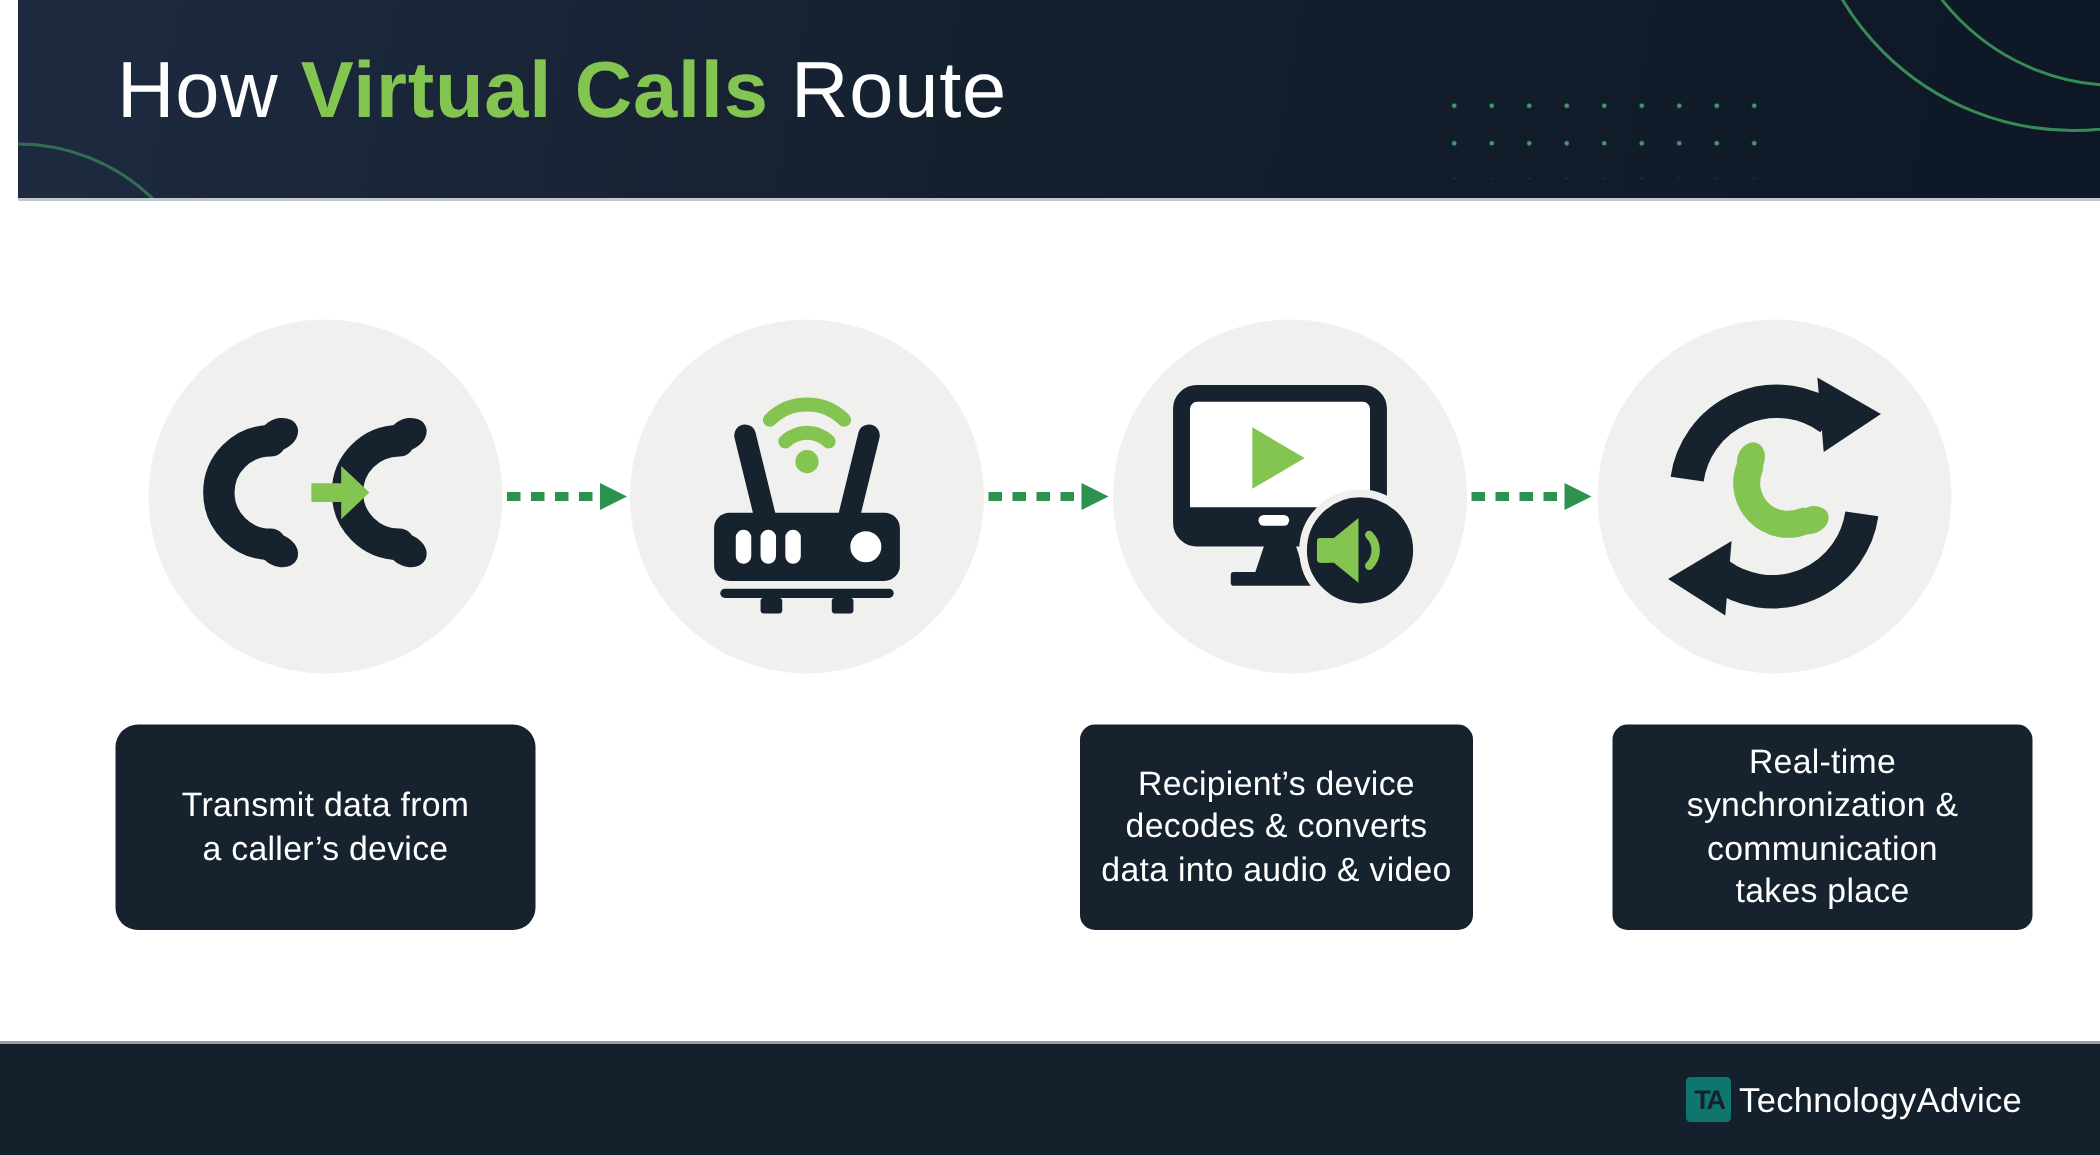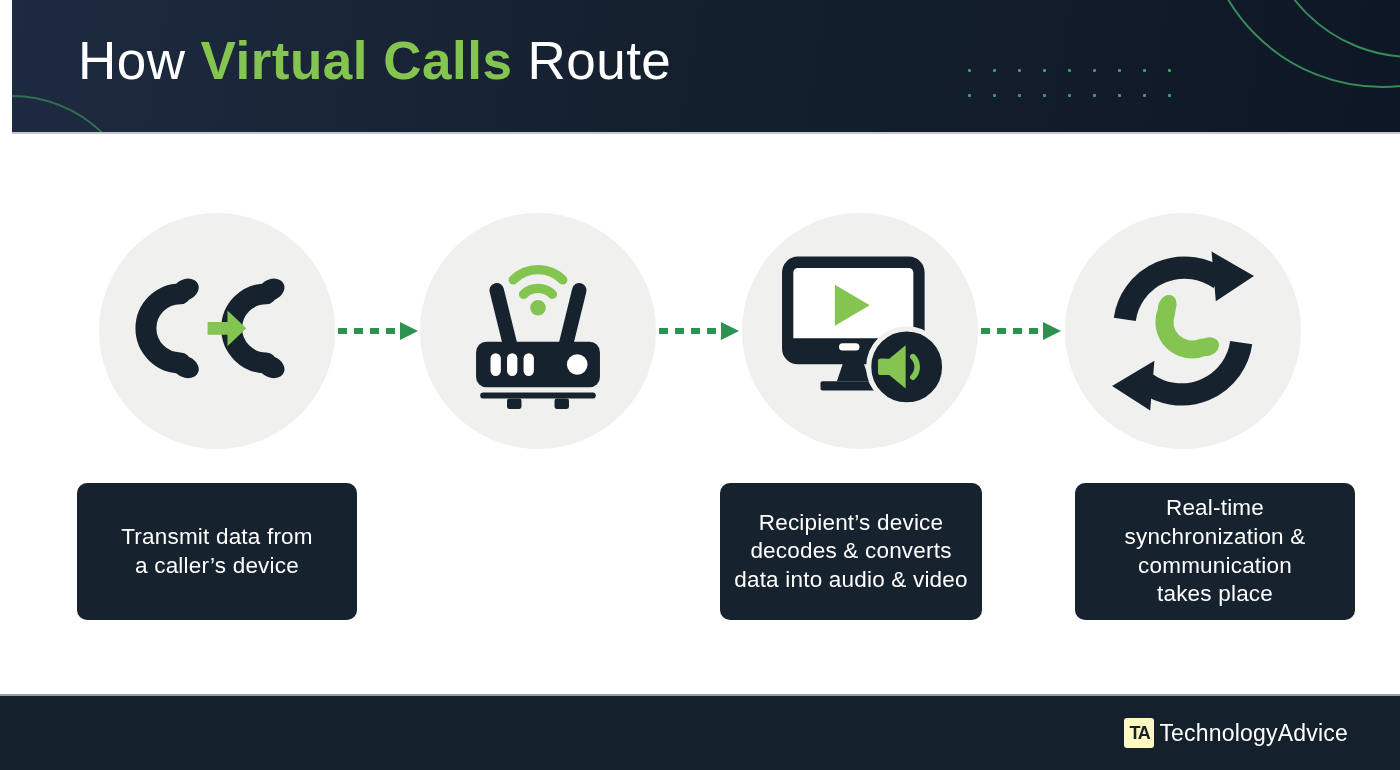--- a/index.html
+++ b/index.html
@@ -39,37 +39,37 @@
   
   .flow-arrow { position:absolute; top:321px; width:84px; height:20px; }
   .a1 { left:336px; } .a2 { left:657px; } .a3 { left:979px; }
 
   
   .step-box {
     position:absolute; top:483px; width:280px; height:137px;
     background:#16222e; border-radius:10px;
     display:flex; align-items:center; justify-content:center; text-align:center;
   }
-  .b1 { left:77px; } .b2 { left:399px; } .b3 { left:720px; width:262px; } .b4 { left:1043px;margin-left:32px; }
+  .b1 { left:77px;border-radius:15px; } .b2 { left:399px; } .b3 { left:720px; width:262px; } .b4 { left:1043px;margin-left:32px; }
   .step-label {
     color:#ffffff; font-size:22.5px; font-weight:500; line-height:1.27;
     white-space:pre-line; letter-spacing:0.2px; padding:0 6px;
   }
 
   
   .footer {
     position:absolute; left:0; top:694px; width:1400px; height:76px;
     background:#15202d; border-top:2px solid #959ca5;
   }
   .logo {
     position:absolute; right:52px; top:50%; transform:translateY(-50%);
     display:flex; align-items:center; gap:5px;
   }
   .logo-mark {
-    width:30px; height:30px; background:#fef9c3; border-radius:3px;
+    width:30px; height:30px; background:#0f766e; border-radius:3px;
     color:#15202d; font-weight:800; font-size:18px; letter-spacing:-1.5px;
     display:flex; align-items:center; justify-content:center;
   }
   .logo-text { font-size:23px; font-weight:500; letter-spacing:0.2px; }
   .logo-primary { color:#ffffff;text-align:right; }
   .logo-secondary { color:#ffffff; }
 </style>
 </head>
 <body>
 

